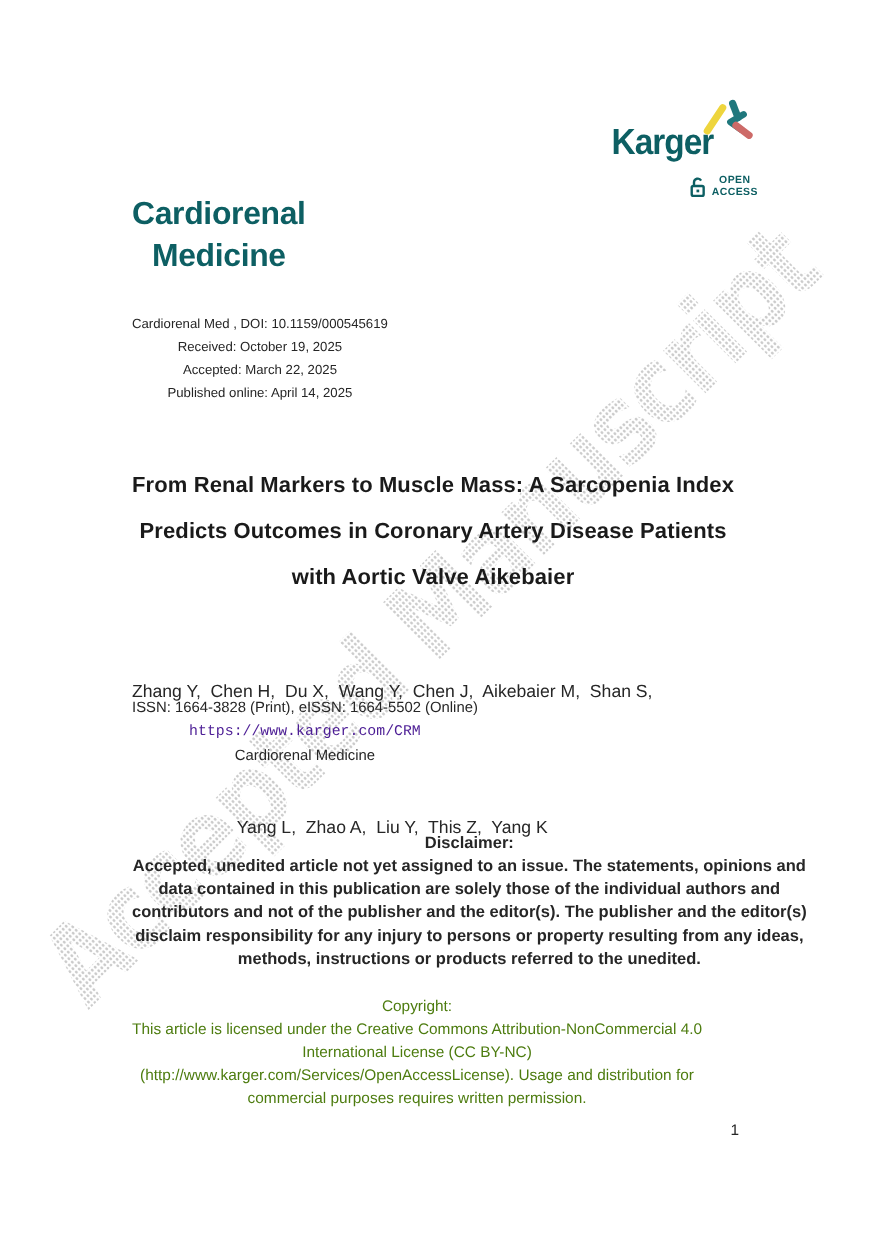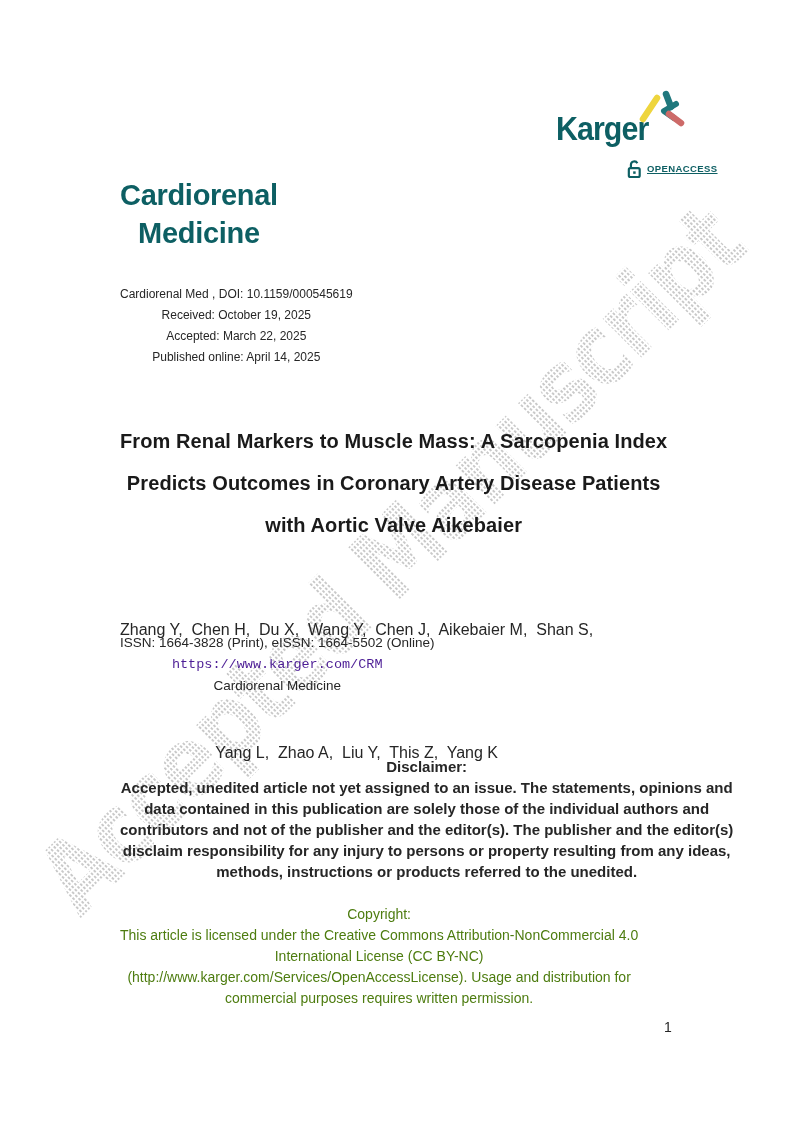--- a/index.html
+++ b/index.html
@@ -33,21 +33,21 @@
     font-size:33px; font-weight:bold; letter-spacing:-1px;
     color:#0d5f63; line-height:1;
     transform:scaleX(0.92); transform-origin:left top;
   }
   .spark { position:absolute; left:638px; top:90px; }
 
   .open-access {
     position:absolute; left:626px; top:159px;
     display:flex; align-items:center; gap:4px; color:#0d5f63;
   }
-  .oa-text { display:flex; flex-direction:row;text-decoration:underline; }
+  .oa-text { display:flex; flex-direction:column; }
   .oa-text span {
     font-size:9.5px; font-weight:bold; letter-spacing:0.4px; line-height:10.5px;
     color:#0d5f63;
   }
 
   
   .journal-name {
     position:absolute; left:120px; top:176px;
     font-size:29px; font-weight:bold; color:#0d5f63; line-height:38px;
     letter-spacing:-0.3px;

